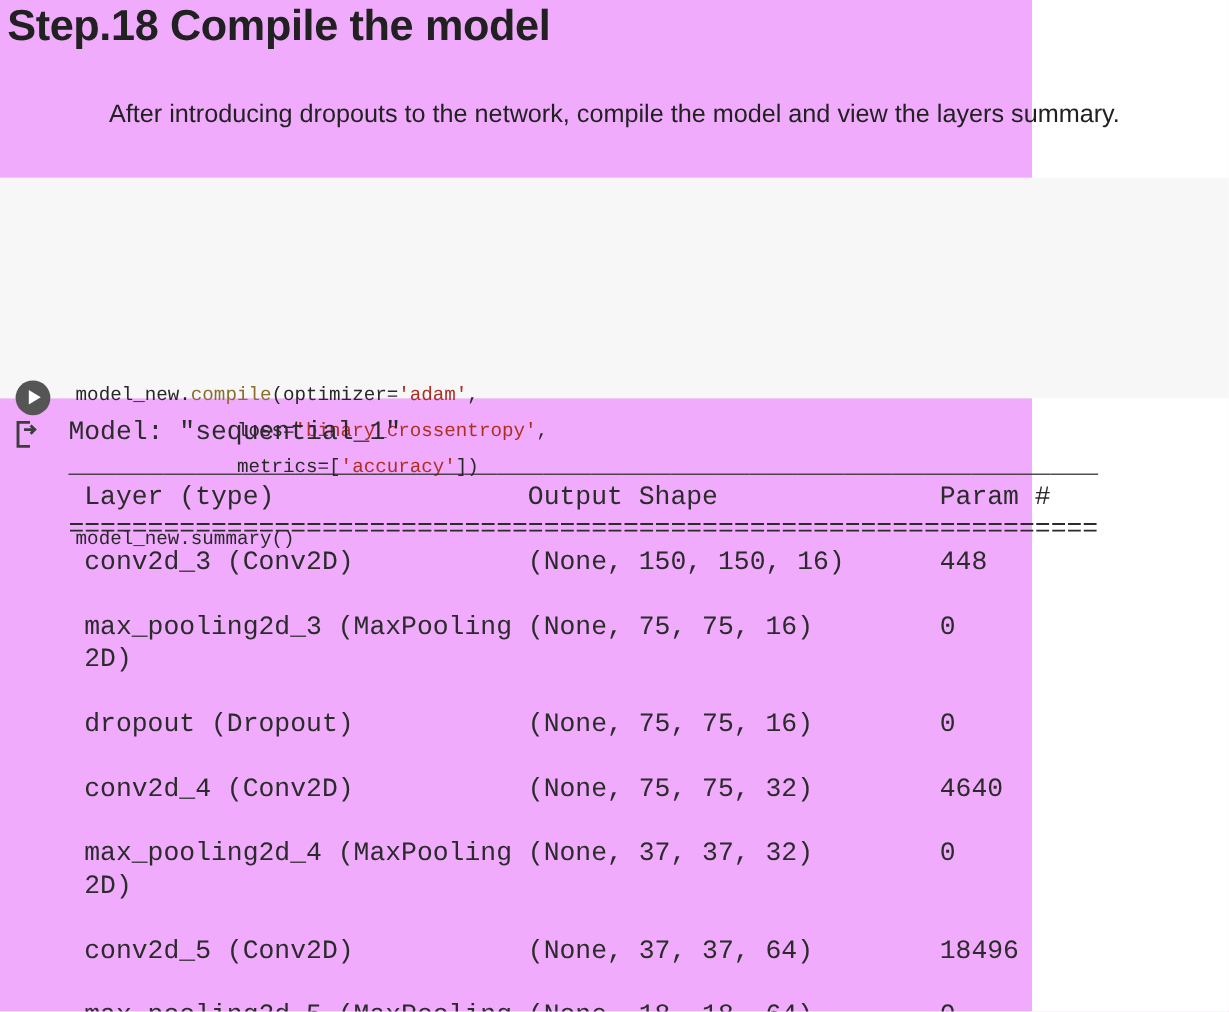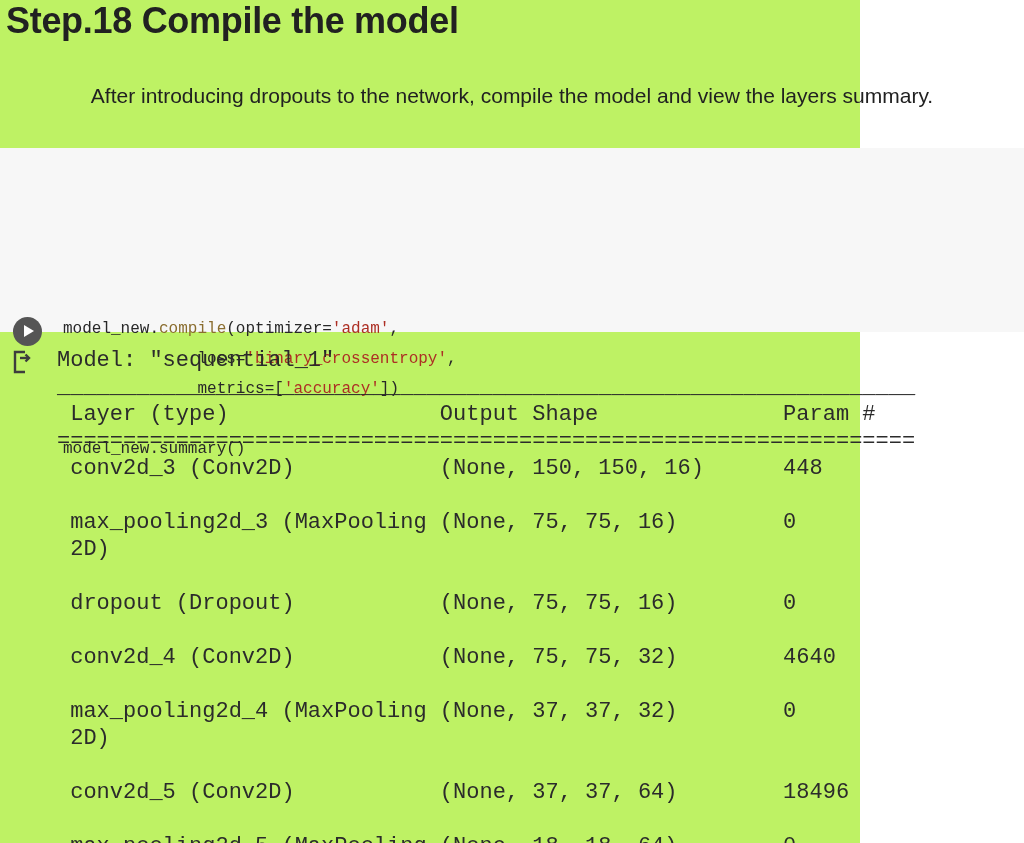--- a/index.html
+++ b/index.html
@@ -8,21 +8,21 @@
     background: #ffffff;
     width: 1024px;
     height: 843px;
     overflow: hidden;
     font-family: "Liberation Sans", sans-serif;
   }
   .page {
     position: relative;
     width: 860px;
     height: 843px;
-    background: #bef264;
+    background: #f0abfc;
   }
   .page-title {
     position: absolute;
     left: 6px;
     top: 0px;
     margin: 0;
     font-size: 36px;
     font-weight: 700;
     color: #212121;
     letter-spacing: -0.3px;

